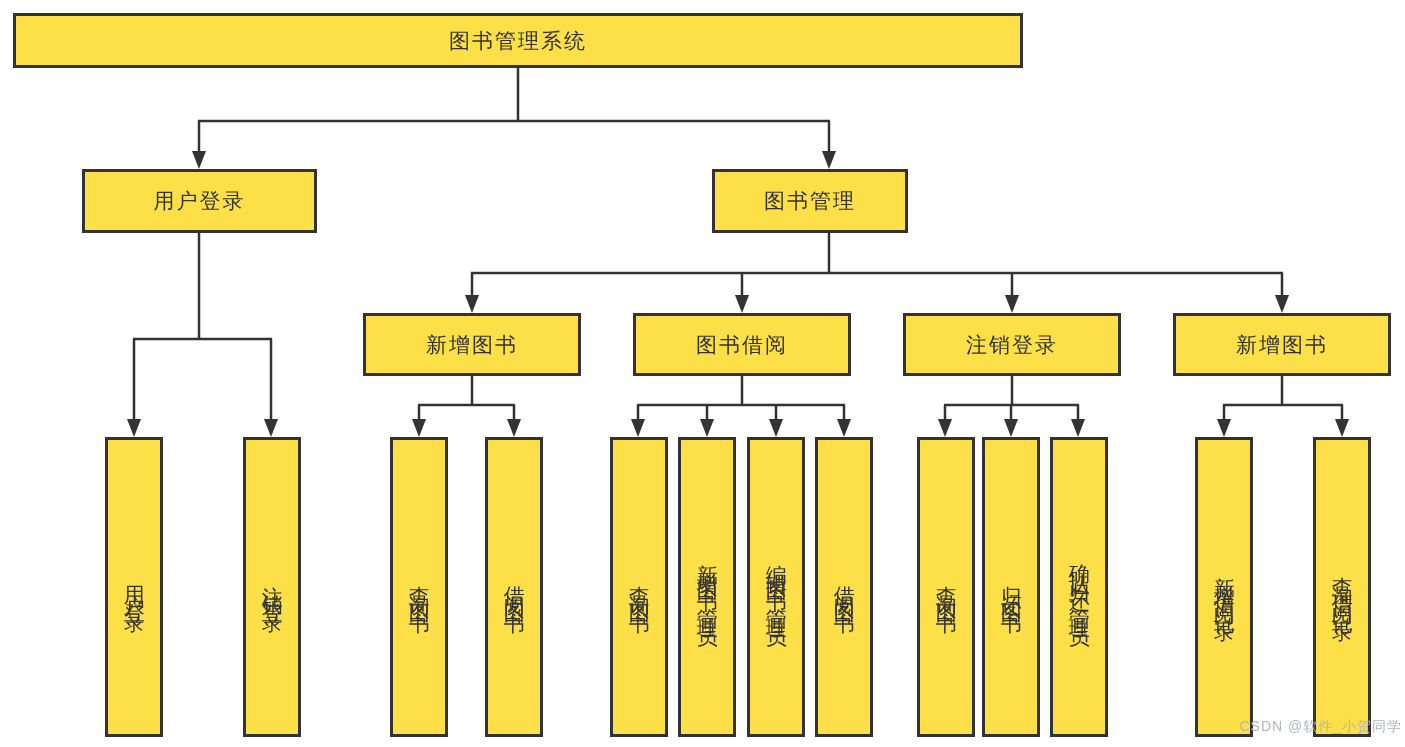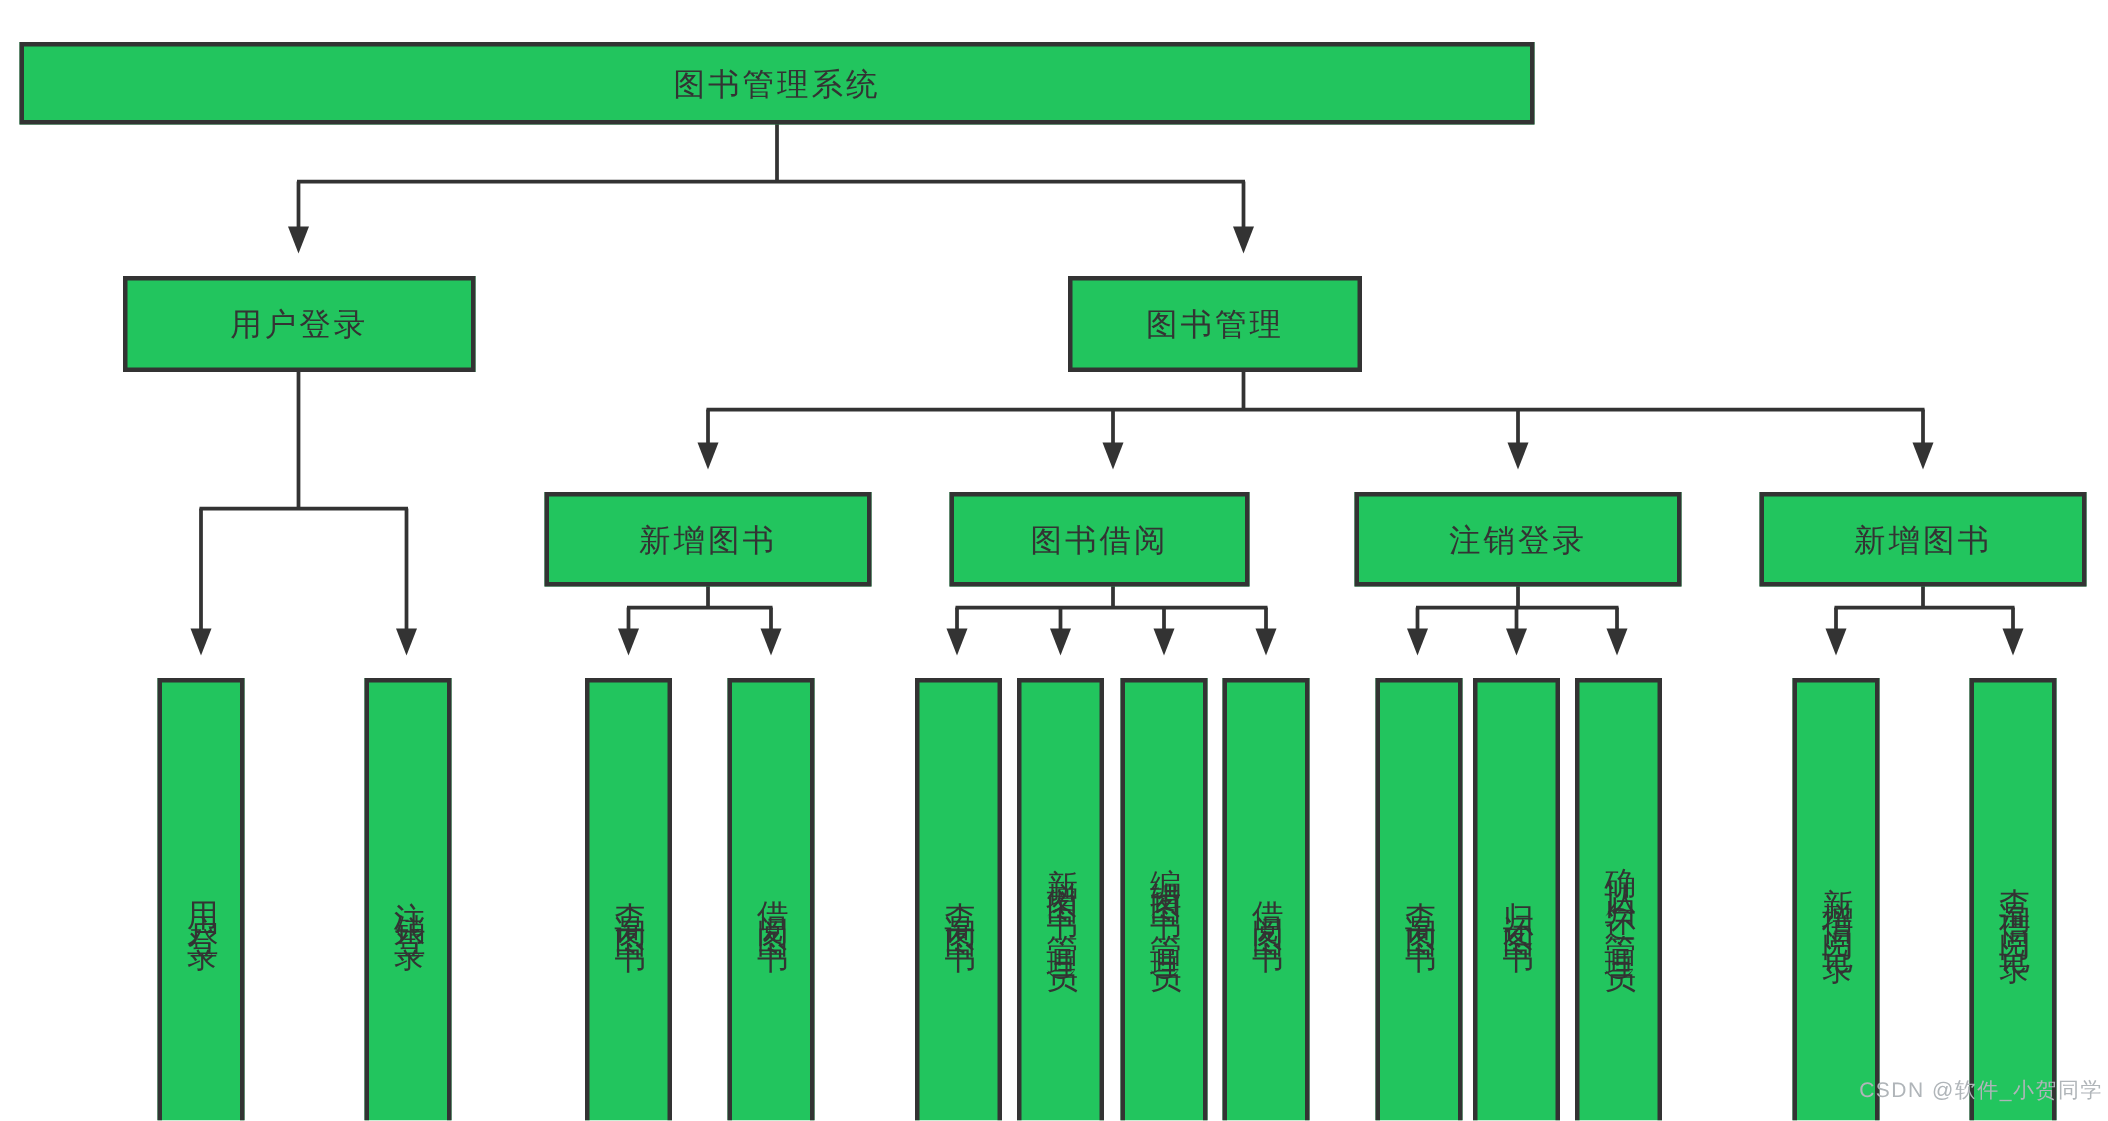--- a/index.html
+++ b/index.html
@@ -11,24 +11,23 @@
     color:#333333;
     overflow:hidden;
   }
   .connectors{position:absolute;left:0;top:0;width:1405px;height:747px;}
   .connectors line{stroke:#333333;stroke-width:2.5;}
   .connectors polygon{fill:#333333;stroke:none;}
   .node{
     position:absolute;
     box-sizing:border-box;
     border:3px solid #333333;
-    background:#22c55e;
+    background:#fde047;
     display:flex;align-items:center;justify-content:center;
     text-align:center;
-    margin-top:15px;
   }
   .hnode{font-size:21px;letter-spacing:2px;}
   .root{font-size:21px;letter-spacing:2px;}
   .vnode span{
     writing-mode:vertical-rl;
     text-orientation:mixed;
     font-size:21px;
     line-height:1.25;
     letter-spacing:9px;
     white-space:nowrap;
@@ -116,21 +115,21 @@
   <div class="node hnode" style="left:82px;top:169px;width:235px;height:64px;">
     <span>用户登录</span>
   </div>
   <div class="node hnode" style="left:712px;top:169px;width:196px;height:64px;">
     <span>图书管理</span>
   </div>
 
   <div class="node hnode" style="left:363px;top:313px;width:218px;height:63px;">
     <span>新增图书</span>
   </div>
-  <div class="node hnode" style="left:633px;top:313px;width:200px;height:63px;">
+  <div class="node hnode" style="left:633px;top:313px;width:218px;height:63px;">
     <span>图书借阅</span>
   </div>
   <div class="node hnode" style="left:903px;top:313px;width:218px;height:63px;">
     <span>注销登录</span>
   </div>
   <div class="node hnode" style="left:1173px;top:313px;width:218px;height:63px;">
     <span>新增图书</span>
   </div>
 
   <div class="node vnode" style="left:105px;top:437px;width:58px;height:300px;">

